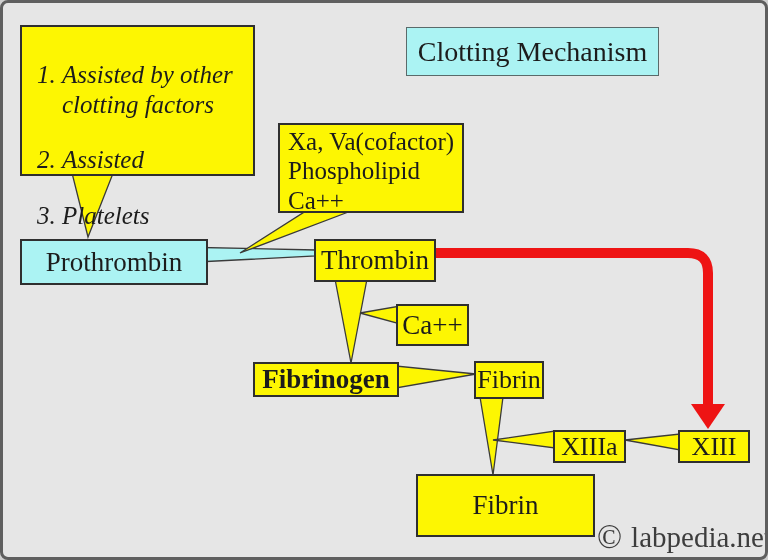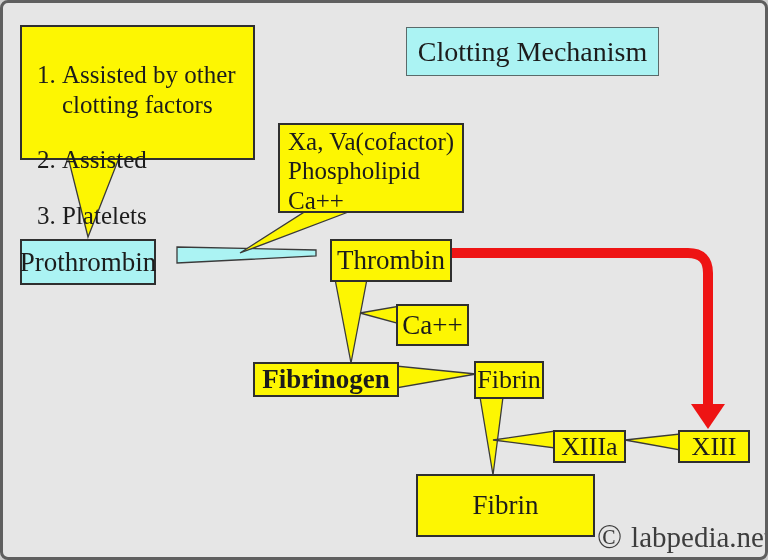--- a/index.html
+++ b/index.html
@@ -56,44 +56,44 @@
     <polygon class="tail" points="477,394 500,394 490,472" fill="#fdf602"></polygon>
 
     <polygon class="tail" points="552,428 552,445 490,437" fill="#fdf602"></polygon>
 
     <polygon class="tail" points="677,431 677,447 622,437" fill="#fdf602"></polygon>
 
     <path d="M 431 250 L 685 250 Q 705 250 705 270 L 705 403" fill="none" stroke-width="10" stroke="#ee1414"></path>
     <polygon points="688,401 722,401 705,426" fill="#ee1414"></polygon>
   </svg>
 
-  <div class="box notebox" style="left:17px;top:22px;width:235px;height:135px;">
+  <div class="box notebox" style="left:17px;top:22px;width:235px;height:151px;font-style:italic;">
     <ol>
       <li>Assisted by other
 clotting factors</li>
       <li>Assisted</li>
       <li>Platelets</li>
     </ol>
   </div>
 
   <div class="box cyan thinborder" style="left:403px;top:24px;width:253px;height:49px;font-size:28px;">
     <span>Clotting Mechanism</span>
   </div>
 
   <div class="box leftalign" style="left:275px;top:120px;width:186px;height:90px;padding-left:8px;">
     <span>Xa, Va(cofactor)</span>
     <span>Phospholipid</span>
     <span>Ca++</span>
   </div>
 
-  <div class="box cyan" style="left:17px;top:236px;width:136px;height:46px;font-size:27px;">
+  <div class="box cyan" style="left:17px;top:236px;width:188px;height:46px;font-size:27px;">
     <span>Prothrombin</span>
   </div>
 
-  <div class="box" style="left:311px;top:236px;width:122px;height:43px;font-size:27px;margin-left:16px;">
+  <div class="box" style="left:311px;top:236px;width:122px;height:43px;font-size:27px;">
     <span>Thrombin</span>
   </div>
 
   <div class="box" style="left:393px;top:301px;width:73px;height:42px;font-size:27px;">
     <span>Ca++</span>
   </div>
 
   <div class="box" style="left:250px;top:359px;width:146px;height:35px;font-size:27px;font-weight:bold;">
     <span>Fibrinogen</span>
   </div>

